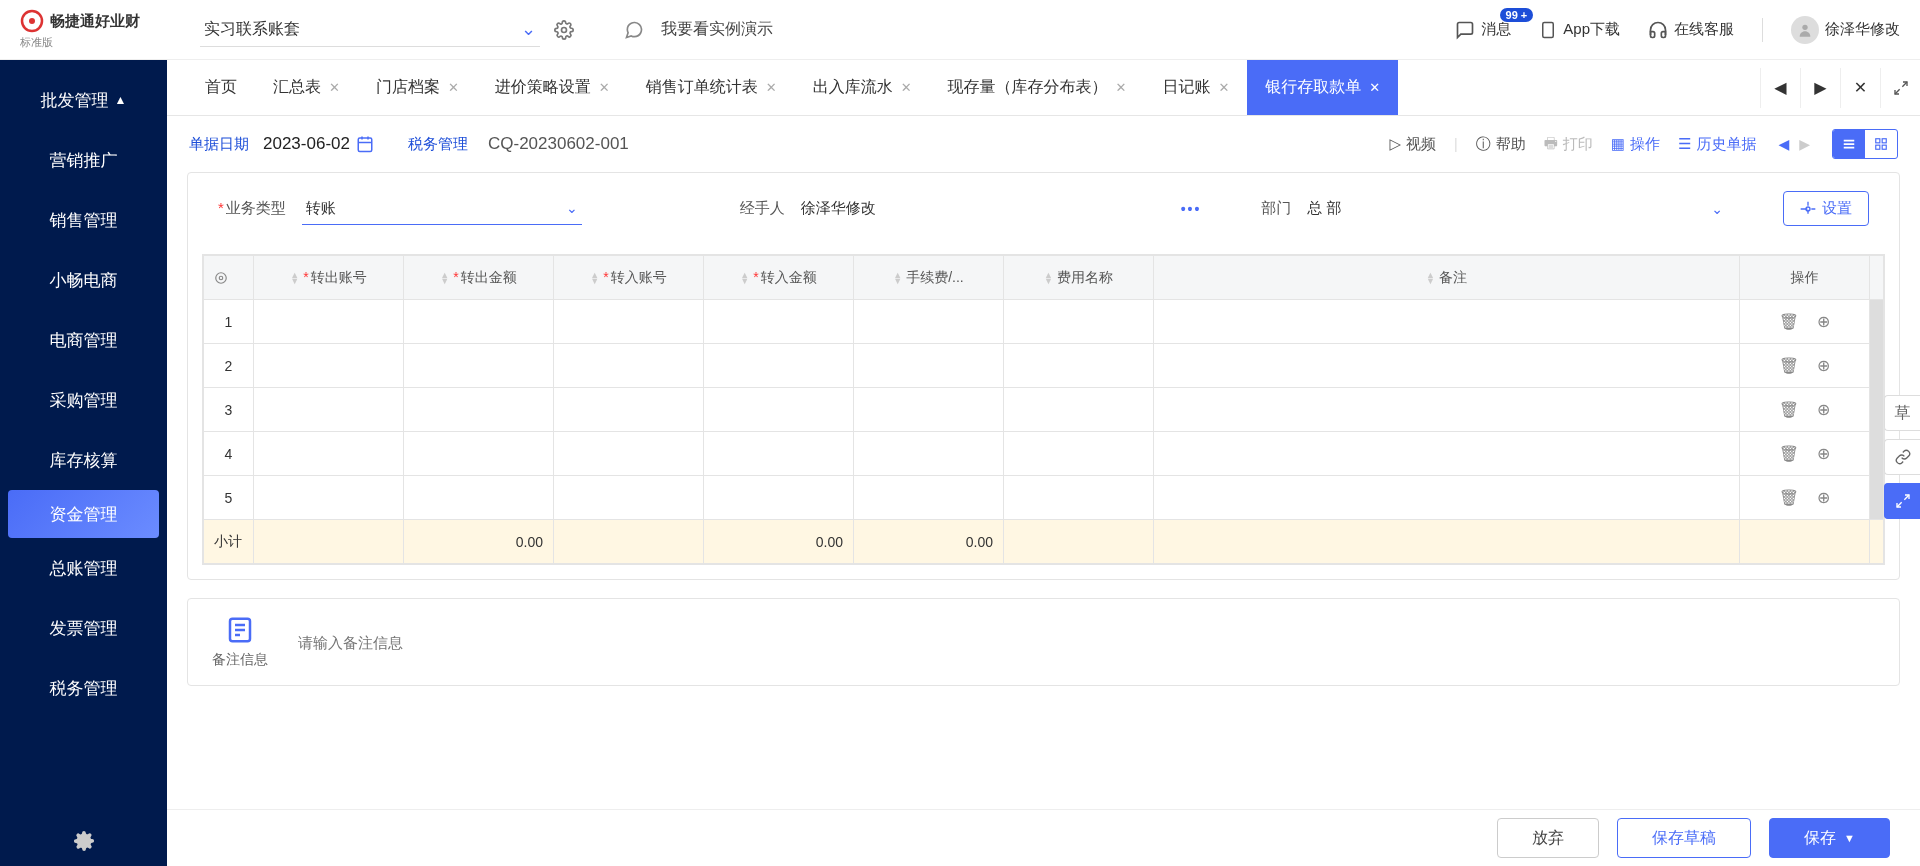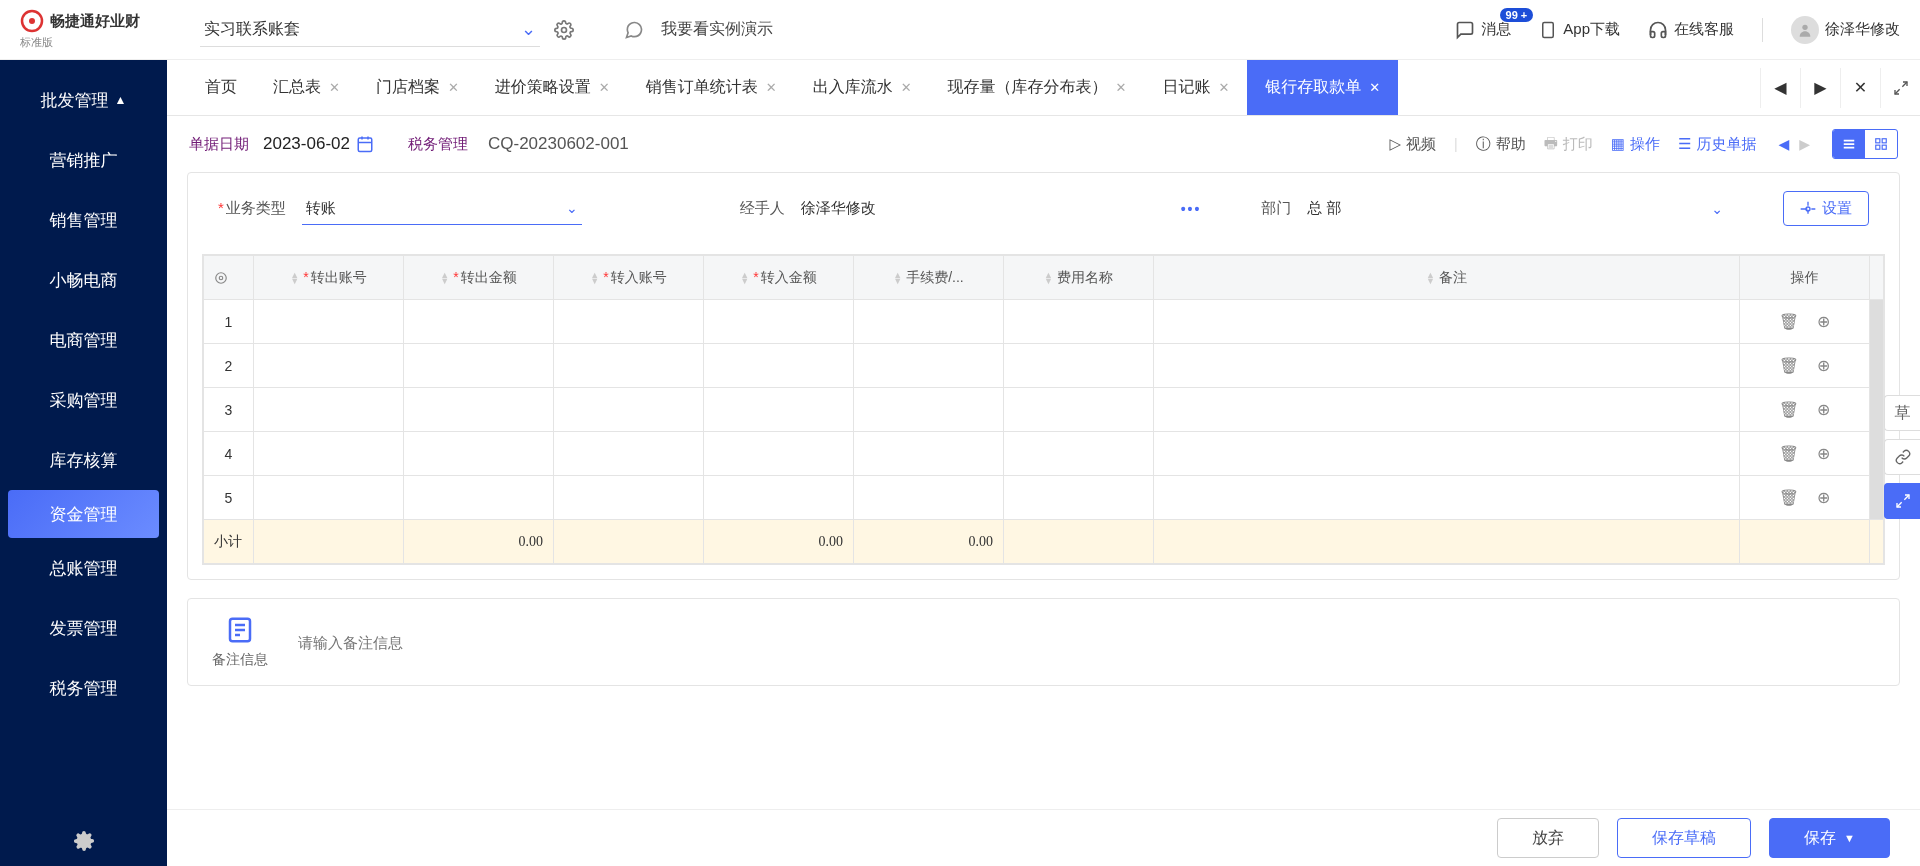--- a/index.html
+++ b/index.html
@@ -42,21 +42,21 @@
 .tabs { display: flex; align-items: center; height: 56px; border-bottom: 1px solid #e6e6e6; padding-left: 20px; }
 .tab { display: flex; align-items: center; gap: 8px; padding: 0 18px; height: 100%; font-size: 16px; color: #333; cursor: pointer; white-space: nowrap; }
 .tab .close-x { color: #aaa; font-size: 13px; }
 .tab.active { background: #4a6cf7; color: #fff; }
 .tab.active .close-x { color: #fff; }
 .tab-controls { margin-left: auto; display: flex; align-items: center; }
 .tab-ctrl { width: 40px; height: 40px; display: flex; align-items: center; justify-content: center; font-size: 16px; color: #333; cursor: pointer; border-left: 1px solid #eee; }
 
 
 .toolbar { display: flex; align-items: center; height: 56px; padding: 0 22px; gap: 12px; }
-.tb-label { font-size: 15px; color: #701a75; text-align: center; }
+.tb-label { font-size: 15px; color: #1d4ed8; text-align: center; }
 .date-input { display: flex; align-items: center; gap: 6px; border-bottom: 1px solid transparent; padding: 4px 2px; }
 .date-val { font-size: 17px; color: #222; }
 .cal-icon { color: #4a6cf7; font-size: 18px; }
 .doc-no-label { margin-left: 20px; }
 .doc-no-val { font-size: 17px; color: #555; margin-left: 8px; }
 .toolbar-right { margin-left: auto; display: flex; align-items: center; gap: 18px; }
 .tb-link { display: flex; align-items: center; gap: 5px; font-size: 15px; color: #555; cursor: pointer; }
 .tb-link.muted { color: #bbb; }
 .tb-sep { color: #ddd; }
 .pager-mini { display: flex; align-items: center; gap: 2px; }
@@ -83,21 +83,21 @@
 .table-wrap { margin: 10px 14px 0; border: 1px solid #e4e4e4; }
 .tbl { width: 100%; border-collapse: collapse; table-layout: fixed; }
 .tbl th, .tbl td { border: 1px solid #e4e4e4; height: 44px; padding: 0 10px; font-size: 14px; font-weight: normal; }
 .tbl th { background: #f5f6f7; color: #555; }
 .col-gear { width: 50px; text-align: center; }
 .col-idx { width: 50px; text-align: center; }
 .col-act { width: 130px; text-align: center; }
 .sort-arrows { color: #ccc; display: inline-flex; flex-direction: column; line-height: 6px; font-size: 9px; margin-right: 4px; vertical-align: middle; }
 .req-star { color: #f33; margin-right: 2px; }
 .tbl tr.subtotal { background: #fff7e3; }
-.tbl tr.subtotal td { font-weight: 500; font-family: Liberation Serif, serif; }
+.tbl tr.subtotal td { font-weight: 500; }
 .num-r { text-align: right; }
 .row-icons { display: flex; justify-content: center; gap: 18px; color: #888; font-size: 16px; }
 .row-icons span { cursor: pointer; }
 .scroll-hint { width: 12px; background: #ddd; }
 
 
 .remark-area { margin: 18px 20px 0; border: 1px solid #e4e4e4; border-radius: 4px; display: flex; align-items: center; padding: 16px 24px; gap: 30px; }
 .remark-icon-col { display: flex; flex-direction: column; align-items: center; gap: 6px; }
 .remark-icon { color: #4a6cf7; font-size: 30px; }
 .remark-label { font-size: 14px; color: #666; }

